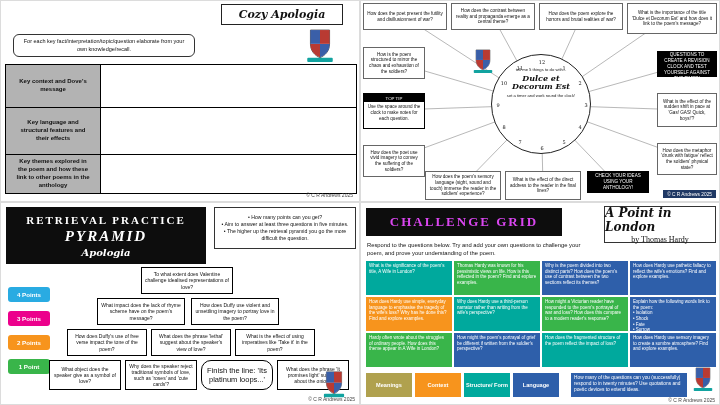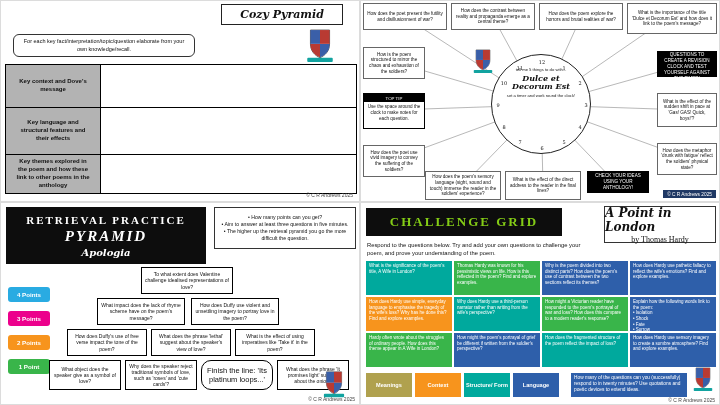--- a/index.html
+++ b/index.html
@@ -38,40 +38,40 @@
   .rp-header{left:5px;top:4px;width:200px;height:57px;background:#0d0d0d;color:#fff;display:flex;flex-direction:column;align-items:center;justify-content:center;gap:2px;}
   .rp-h1{font-size:11px;text-align:center;}
   .rp-h2{font-size:15px;font-style:italic;}
   .rp-poem{font-size:10px;}
   .rp-info{left:213px;top:4px;width:142px;height:42px;border:1px solid #333;font-size:5.2px;line-height:1.35;padding:3px 6px;display:flex;flex-direction:column;justify-content:center;text-align:center;}
   .pt{position:absolute;left:7px;width:42px;height:15px;border-radius:3px;color:#fff;font-weight:bold;font-size:6.2px;display:flex;align-items:center;justify-content:center;}
   .pq{position:absolute;border:1px solid #000;background:#fff;font-size:5px;line-height:1.25;display:flex;align-items:center;justify-content:center;text-align:center;padding:2px 3px;box-sizing:border-box;}
   .pq.big-q{font-size:7.5px;}
 
   
-  .cg-header{left:5px;top:5px;width:196px;height:28px;background:#0d0d0d;color:#84cc16;display:flex;align-items:center;justify-content:center;font-size:13px;}
+  .cg-header{left:5px;top:5px;width:196px;height:28px;background:#0d0d0d;color:#d946ef;display:flex;align-items:center;justify-content:center;font-size:13px;}
   .cg-title-box{left:243px;top:3px;width:112px;height:37px;border:1px solid #333;background:#fff;display:flex;flex-direction:column;align-items:center;justify-content:center;gap:1px;}
   .cg-poem{font-size:12px;}
   .cg-author{font-family:"Liberation Serif",serif;font-weight:normal;font-size:8px;}
   .cg-instr{left:6px;top:39px;width:228px;font-size:5.8px;line-height:1.3;}
   .cg-grid{left:5px;top:58px;width:350px;display:grid;grid-template-columns:repeat(4,1fr);gap:2px;}
   .cg-cell{height:34px;color:#fff;font-size:4.5px;line-height:1.25;padding:2px 3px;box-sizing:border-box;white-space:pre-line;overflow:hidden;}
   .cg-cats{left:5px;top:170px;display:flex;gap:3px;}
   .cg-cat{width:46px;height:24px;color:#fff;font-weight:bold;font-size:5.6px;display:flex;align-items:center;justify-content:center;text-align:center;line-height:1.15;padding:1px;box-sizing:border-box;}
   .cg-timer{left:210px;top:170px;width:116px;height:24px;color:#fff;font-size:4.8px;line-height:1.3;padding:2px 3px;box-sizing:border-box;}
 
   .crest{position:absolute;}
 </style>
 </head>
 <body>
 
 <div class="sheet">
 
   <section class="quad">
-    <div class="abs ee-title-box script">Cozy Pyramid</div>
+    <div class="abs ee-title-box script">Cozy Apologia</div>
     <div class="abs ee-instr">For each key fact/interpretation/topic/question elaborate from your own knowledge/recall.</div>
 
     <svg class="crest" style="left:305px;top:28px;width:28px;height:34px;" viewBox="0 0 26 32">
       <path d="M4 1h18v13c0 7-4.5 11-9 13-4.5-2-9-6-9-13z" fill="#fff" stroke="#444" stroke-width="0.8"></path>
       <rect x="4" y="1" width="9" height="13" fill="#3a5fa8"></rect>
       <rect x="13" y="1" width="9" height="13" fill="#b93a32"></rect>
       <path d="M4 14h9v12.6C8.5 24.6 4 21 4 14z" fill="#b93a32"></path>
       <path d="M13 14h9c0 7-4.5 10.6-9 12.6z" fill="#3a5fa8"></path>
       <rect x="1" y="27" width="24" height="4" rx="1" fill="#12a3a0"></rect>
     </svg>

